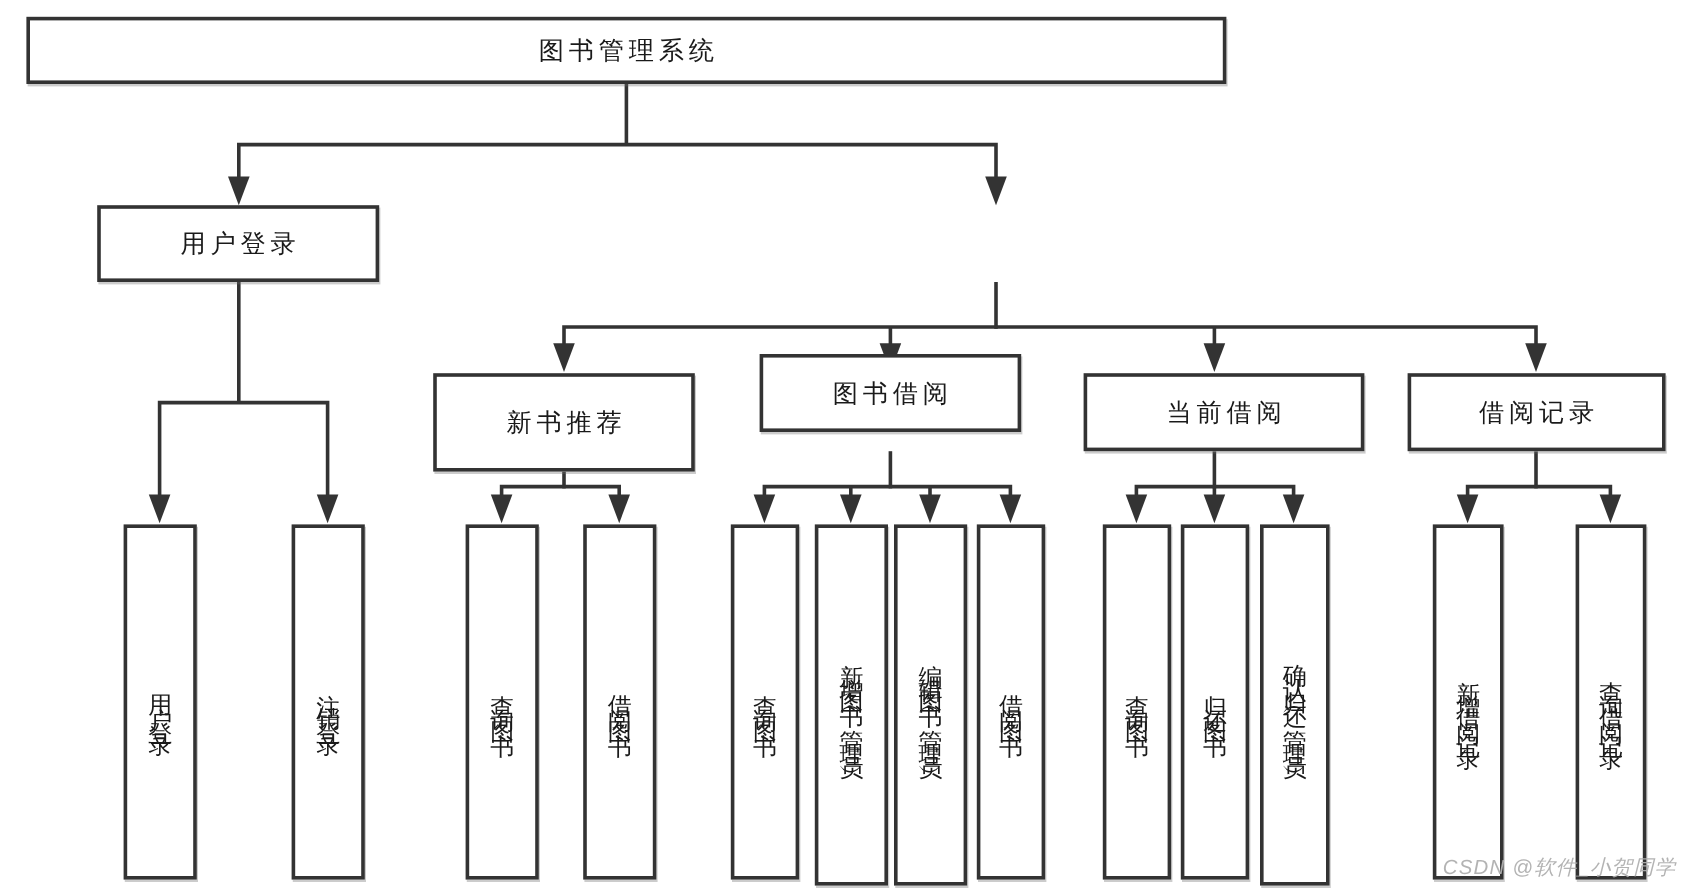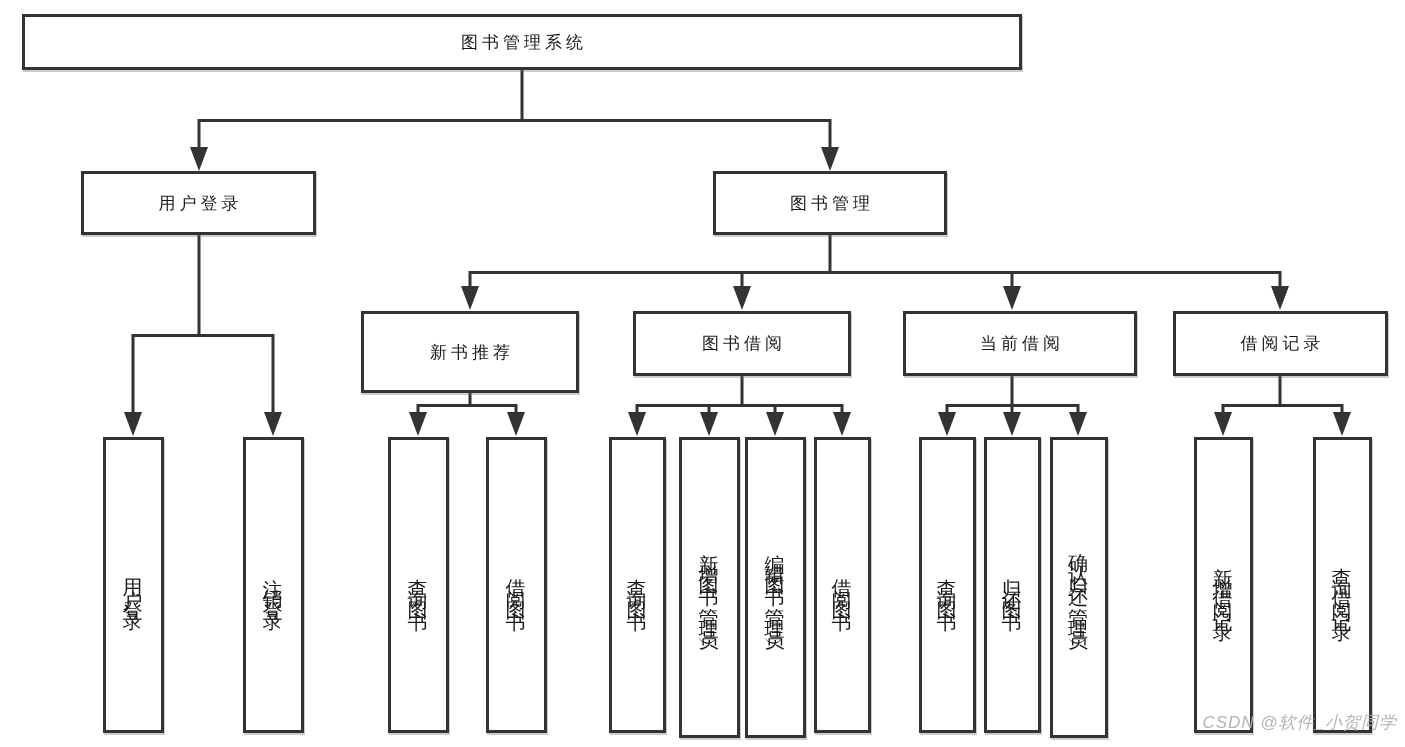--- a/index.html
+++ b/index.html
@@ -25,21 +25,21 @@
     box-sizing: border-box;
     border: 3px solid #333333;
     background: #ffffff;
     display: flex;
     align-items: center;
     justify-content: center;
     box-shadow: 1px 2px 0 rgba(110,110,110,0.35);
   }
   .box .label {
     color: #1a1a1a;
-    font-size: 17px;
+    font-size: 21px;
     letter-spacing: 4px;
     text-indent: 4px;
     white-space: nowrap;
   }
   .box.v .label {
     writing-mode: vertical-rl;
     font-size: 20px;
     letter-spacing: 11px;
     text-indent: 0;
     white-space: normal;
@@ -110,28 +110,25 @@
     </g>
   </svg>
 
   <div class="box" style="left:22px; top:14px; width:1000px; height:56px;">
     <span class="label">图书管理系统</span>
   </div>
 
   <div class="box" style="left:81px; top:171px; width:235px; height:64px;">
     <span class="label">用户登录</span>
   </div>
-  <div class="box" style="left:713px; top:171px; width:234px; height:64px;">
-    <span class="label">图书管理</span>
-  </div>
 
   <div class="box" style="left:361px; top:311px; width:218px; height:82px;">
     <span class="label">新书推荐</span>
   </div>
-  <div class="box" style="left:633px; top:311px; width:218px; height:65px;align-items:center;">
+  <div class="box" style="left:633px; top:295px; width:218px; height:65px;align-items:center;">
     <span class="label">图书借阅</span>
   </div>
   <div class="box" style="left:903px; top:311px; width:234px; height:65px;">
     <span class="label">当前借阅</span>
   </div>
   <div class="box" style="left:1173px; top:311px; width:215px; height:65px;font-family:Liberation Mono, monospace;">
     <span class="label">借阅记录</span>
   </div>
 
   <div class="box v" style="left:103px; top:437px; width:61px; height:296px;">

